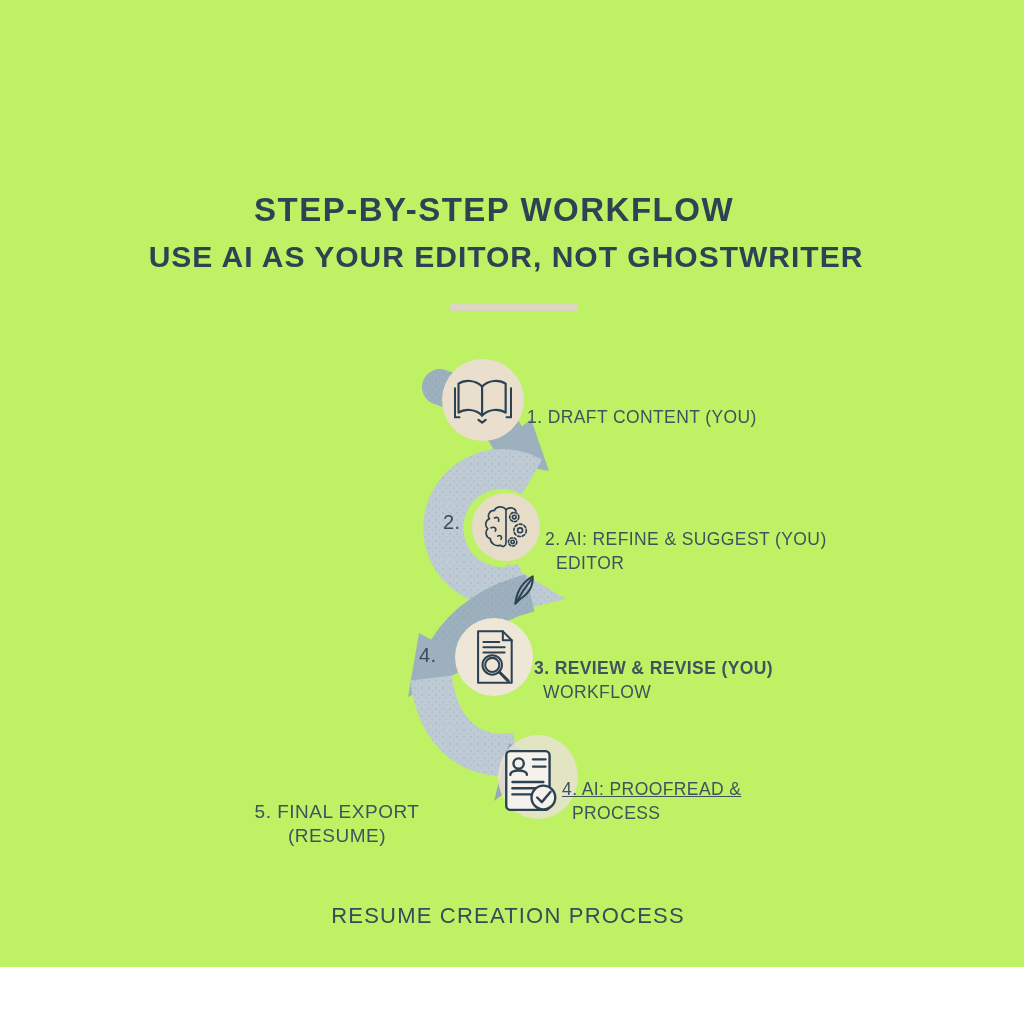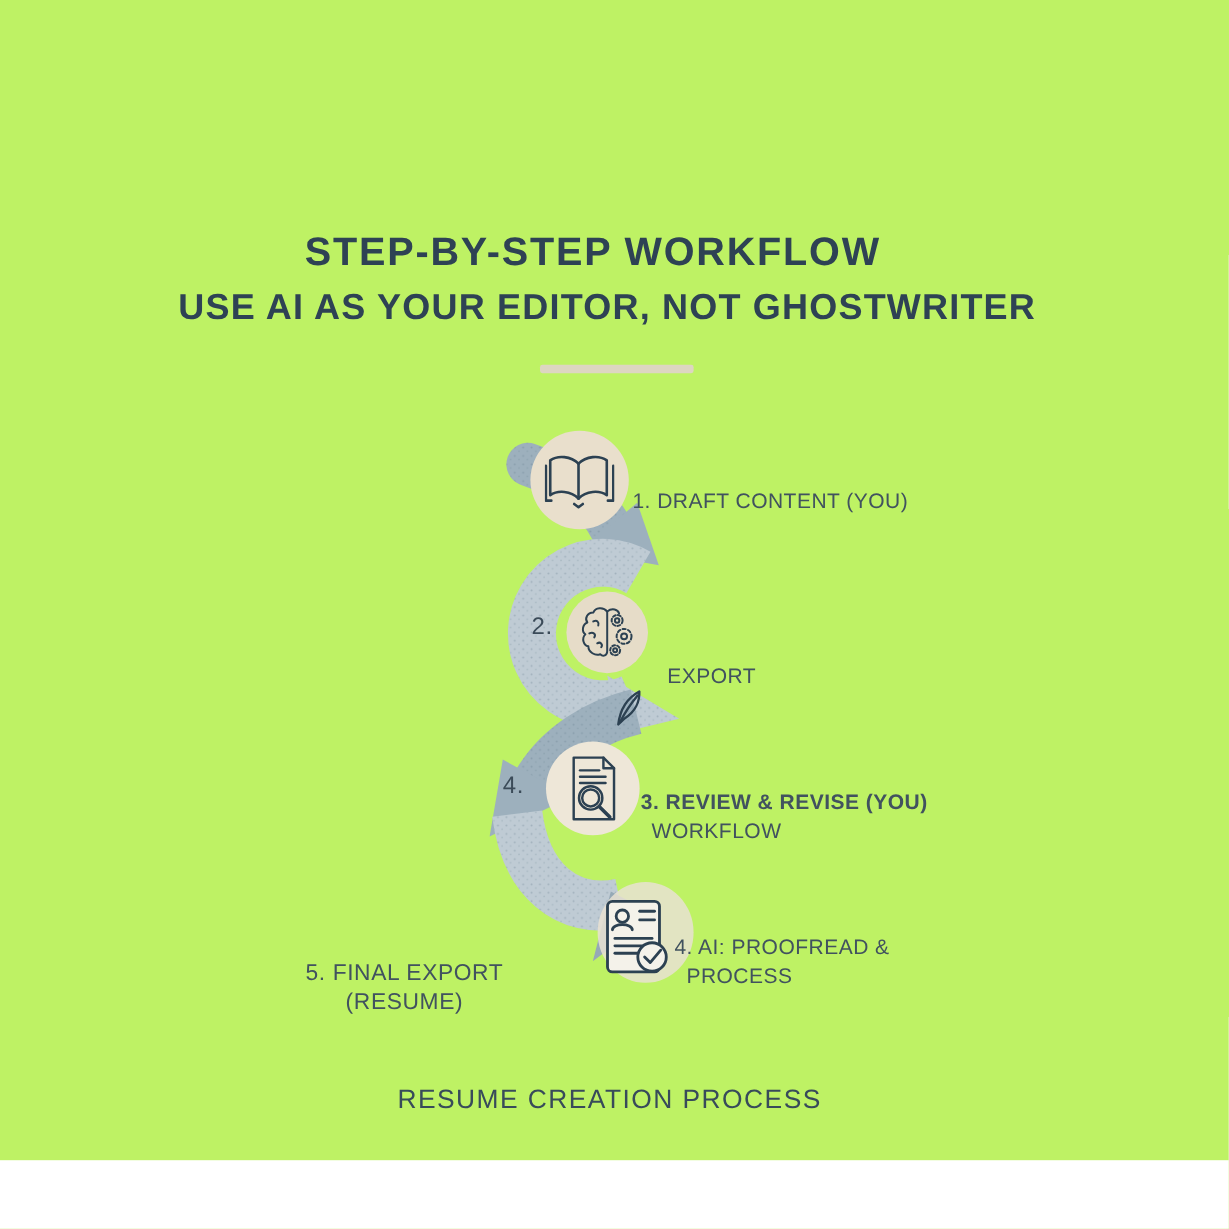--- a/index.html
+++ b/index.html
@@ -98,21 +98,22 @@
       <path d="M20,40 C23,38 26,41 24,44"></path>
       <path d="M30,8 C35,4 41,6 42,10"></path>
       <circle cx="40" cy="17" r="5.5" stroke-dasharray="3 2.2"></circle>
       <circle cx="40" cy="17" r="2.2"></circle>
       <circle cx="47" cy="33" r="7.5" stroke-dasharray="3.2 2.4"></circle>
       <circle cx="47" cy="33" r="3"></circle>
       <circle cx="38" cy="47" r="5" stroke-dasharray="2.8 2.2"></circle>
       <circle cx="38" cy="47" r="2"></circle>
     </svg>
   </div>
-  <div class="abs step-label" style="left:556px;top:535px;">EXPORT</div>
+  <div class="abs step-label" style="left:545px;top:511px;">2. AI: REFINE &amp; SUGGEST (YOU)</div>
+  <div class="abs step-label" style="left:556px;top:535px;">EDITOR</div>
 
   <div class="abs" style="left:508px;top:574px;transform:rotate(-10deg);">
     <svg width="32" height="32" viewBox="0 0 32 32" fill="none" stroke="#2c4152" stroke-width="2" stroke-linecap="round" stroke-linejoin="round">
       <path d="M5,28 C8,18 15,8 27,4 C26,12 21,20 11,24 L5,28 Z"></path>
       <path d="M7,26 C13,18 18,13 25,7"></path>
     </svg>
   </div>
 
   <div class="abs step-num" style="left:419px;top:644px;">4.</div>
   <div class="abs icon-wrap" style="left:455px;top:618px;width:78px;height:78px;background:#eee7d8;border-radius:50%;">
@@ -138,21 +139,21 @@
       <path d="M7,26 C7,20.5 23,20.5 23,26"></path>
       <path d="M29,11 H41"></path>
       <path d="M29,18 H41"></path>
       <path d="M9,33 H39"></path>
       <path d="M9,39 H39"></path>
       <path d="M9,45 H28"></path>
       <circle cx="39" cy="48" r="11.5" fill="#f4f2ea"></circle>
       <path d="M33,48 L37.5,52.5 L46,42.5"></path>
     </svg>
   </div>
-  <div class="abs step-label" style="left:562px;top:761px;">4. AI: PROOFREAD &amp;</div>
+  <div class="abs step-label" style="left:562px;top:761px;text-decoration:underline;">4. AI: PROOFREAD &amp;</div>
   <div class="abs step-label" style="left:572px;top:785px;">PROCESS</div>
 
   <div class="abs final-label" style="left:212px;top:799px;">5. FINAL EXPORT</div>
   <div class="abs final-label" style="left:212px;top:823px;">(RESUME)</div>
 
   <div class="abs footer-caption">RESUME CREATION PROCESS</div>
 
 </div>
 
 </body></html>

